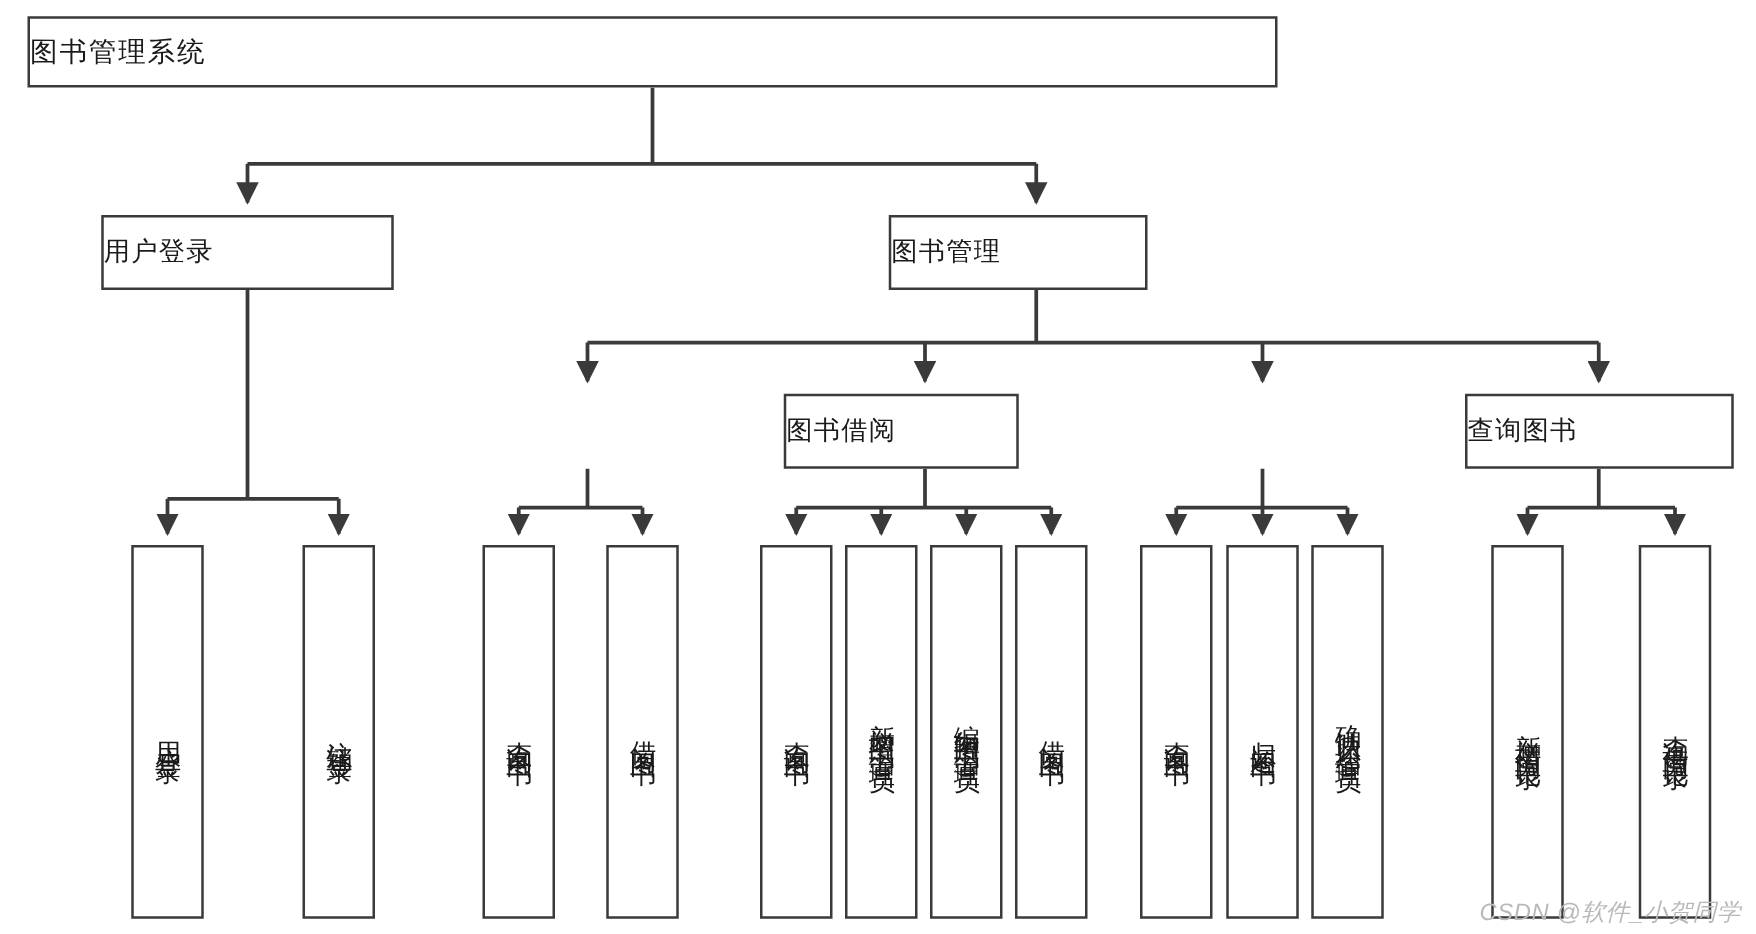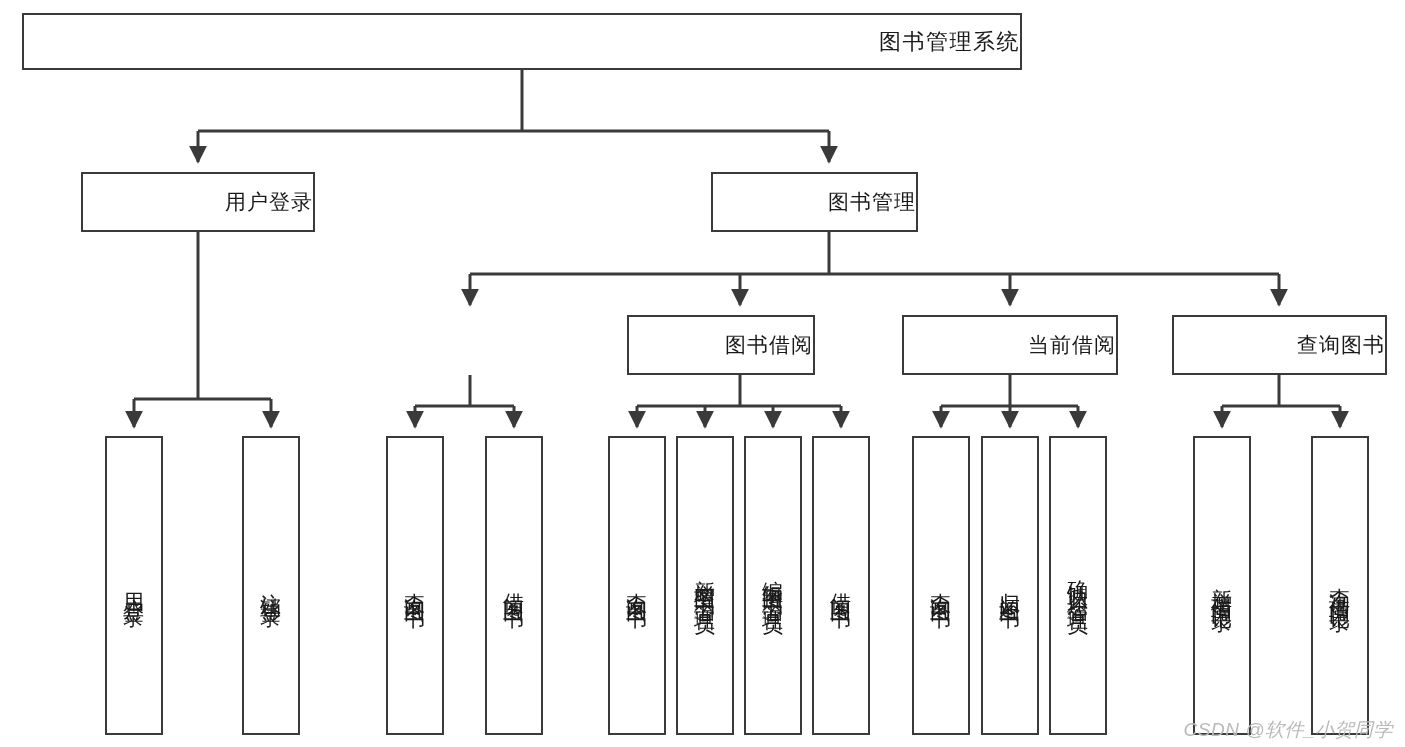--- a/index.html
+++ b/index.html
@@ -28,21 +28,21 @@
     pointer-events: none;
   }
   
   .node {
     position: absolute;
     box-sizing: border-box;
     background: #ffffff;
     border: 2px solid #3a3a3a;
     display: flex;
     align-items: center;
-    justify-content: flex-end;
+    justify-content: flex-start;
     color: #1a1a1a;
   }
   .node .label {
     display: block;
     text-align: center;
     line-height: 1.18;
     white-space: nowrap;
   }
   
   .node.horiz .label {
@@ -150,23 +150,20 @@
 
   <div class="node horiz" style="left:711px; top:172px; width:207px; height:60px;">
     <span class="label">图书管理</span>
   </div>
 
 
   <div class="node horiz" style="left:627px; top:315px; width:188px; height:60px;">
     <span class="label">图书借阅</span>
   </div>
 
-  <div class="node horiz" style="left:902px; top:315px; width:216px; height:60px;">
-    <span class="label">当前借阅</span>
-  </div>
 
   <div class="node horiz" style="left:1172px; top:315px; width:215px; height:60px;">
     <span class="label">查询图书</span>
   </div>
 
   <div class="node vert" style="left:105px; top:436px; width:58px; height:299px;">
     <span class="label">用户登录</span>
   </div>
 
   <div class="node vert" style="left:242px; top:436px; width:58px; height:299px;">

